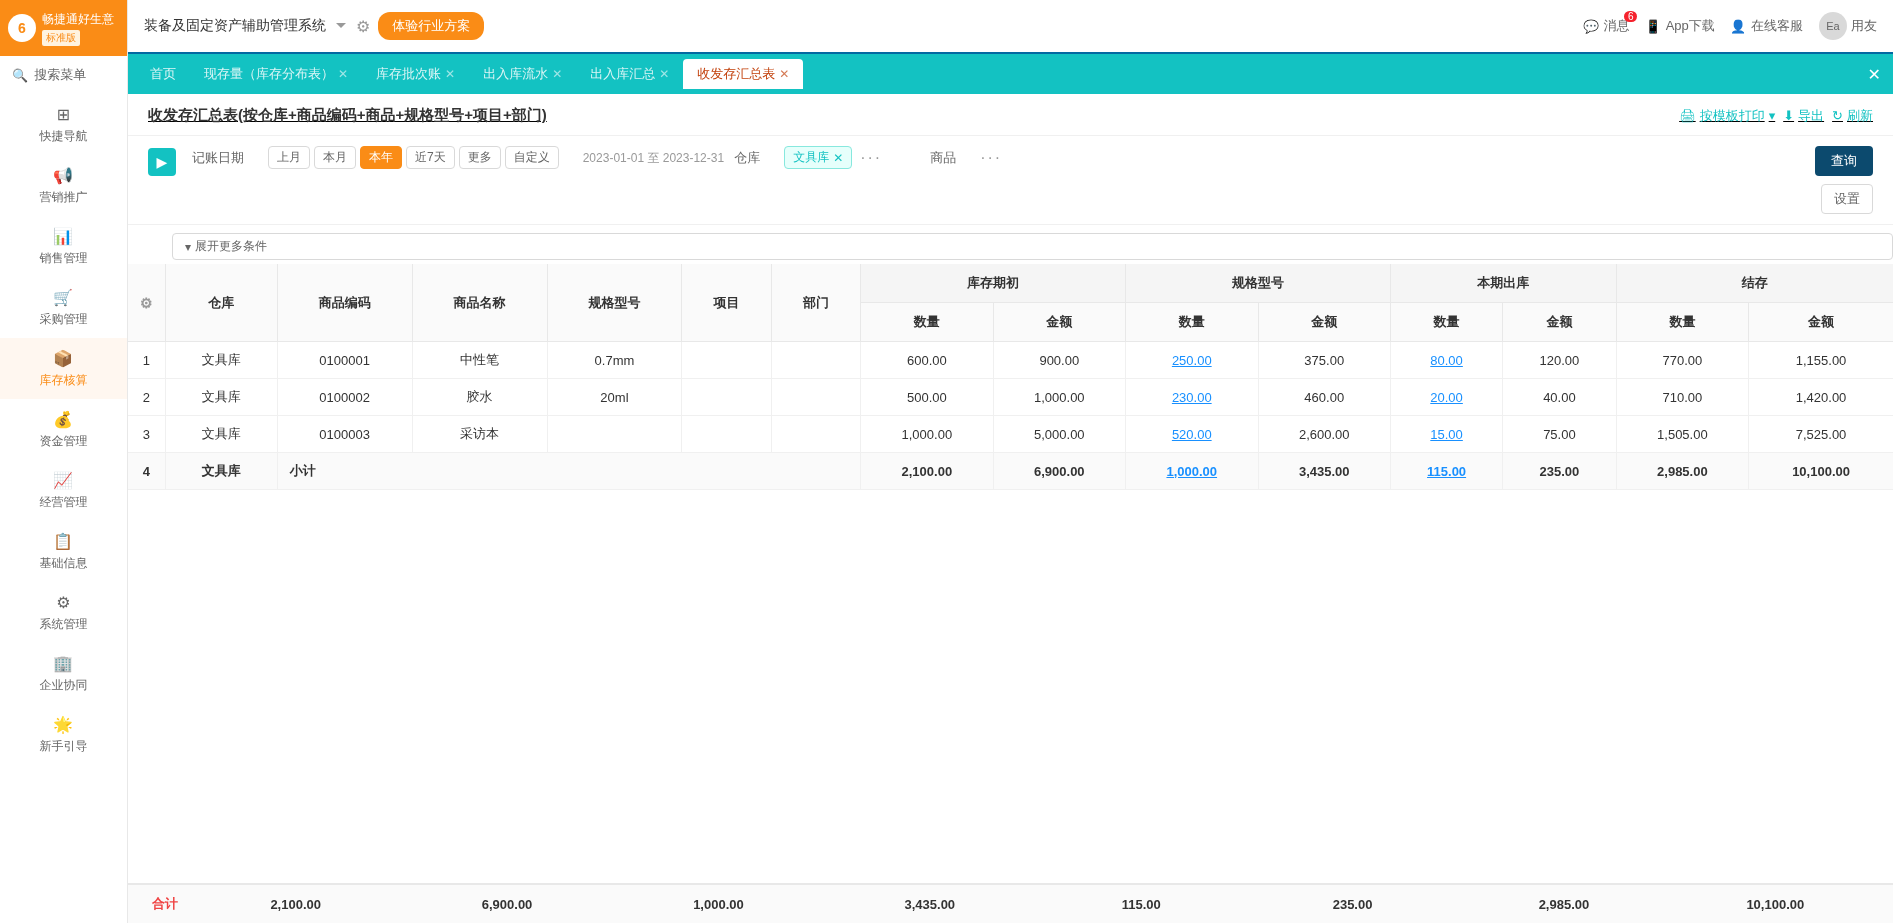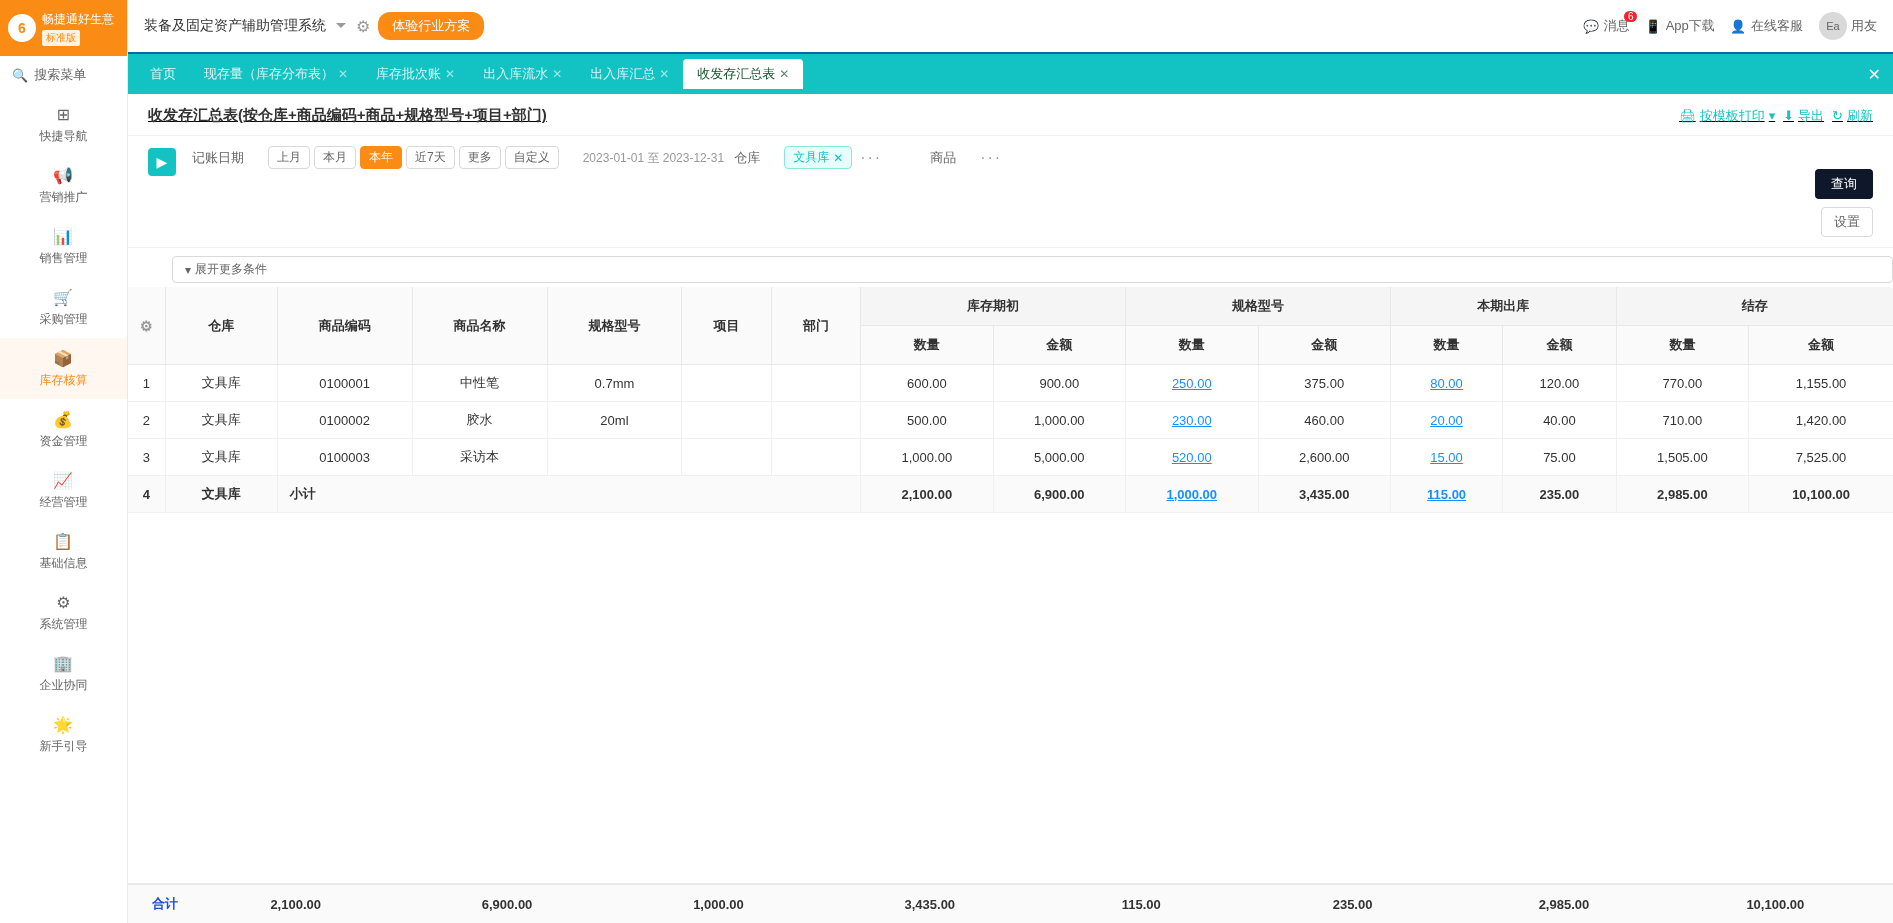--- a/index.html
+++ b/index.html
@@ -28,21 +28,21 @@
     .header-select { display: flex; align-items: center; gap: 4px; }
     .experience-btn { background: #fa8c16; color: #fff; border: none; padding: 5px 14px; border-radius: 12px; cursor: pointer; font-size: 13px; }
     .top-header-right { display: flex; align-items: center; gap: 16px; color: #666; font-size: 13px; }
     .header-icon-item { display: flex; align-items: center; gap: 4px; cursor: pointer; position: relative; }
     .badge { background: #f5222d; color: #fff; border-radius: 10px; font-size: 10px; padding: 0 4px; position: absolute; top: -6px; right: -8px; }
     .user-avatar { width: 28px; height: 28px; background: #d9d9d9; border-radius: 50%; display: flex; align-items: center; justify-content: center; font-size: 11px; color: #666; }
 
     
     .tab-bar { height: 40px; background: #13c2c2; display: flex; align-items: center; padding: 0 8px; flex-shrink: 0; }
     .tab-item { display: flex; align-items: center; gap: 4px; padding: 6px 14px; color: rgba(255,255,255,0.85); cursor: pointer; font-size: 13px; white-space: nowrap; border-radius: 4px 4px 0 0; }
-    .tab-item.active { background: #fff; color: #14532d; }
+    .tab-item.active { background: #fff; color: #c2410c; }
     .tab-close { color: inherit; font-size: 12px; opacity: 0.7; }
     .tab-bar-close { margin-left: auto; color: #fff; cursor: pointer; font-size: 16px; padding: 4px; }
 
     
     .content { flex: 1; overflow-y: auto; background: #f5f5f5; padding: 0; display: flex; flex-direction: column; }
 
     
     .page-content { background: #fff; margin: 0; flex: 1; display: flex; flex-direction: column; }
     .page-header { padding: 12px 20px 10px; border-bottom: 1px solid #f0f0f0; display: flex; align-items: center; justify-content: space-between; text-decoration: underline; }
     .page-title { font-size: 15px; font-weight: bold; color: #333; }
@@ -57,38 +57,38 @@
     .filter-label { color: #666; font-size: 13px; white-space: nowrap; }
     .date-options { display: flex; align-items: center; gap: 4px; }
     .date-btn { padding: 2px 8px; border: 1px solid #d9d9d9; border-radius: 4px; cursor: pointer; font-size: 12px; color: #666; background: #fff; }
     .date-btn.active { background: #fa8c16; color: #fff; border-color: #fa8c16; }
     .date-range { color: #999; font-size: 12px; margin-top: 2px; }
     .filter-tag-group { display: flex; align-items: center; gap: 8px; }
     .warehouse-tag { display: flex; align-items: center; gap: 4px; background: #e6fffb; border: 1px solid #87e8de; color: #13c2c2; padding: 2px 8px; border-radius: 4px; font-size: 12px; }
     .tag-close { cursor: pointer; color: #13c2c2; }
     .filter-dots { color: #999; cursor: pointer; font-size: 16px; letter-spacing: 2px; }
     .expand-btn { display: flex; align-items: center; gap: 4px; color: #666; font-size: 12px; cursor: pointer; padding: 4px 12px; border: 1px solid #d9d9d9; border-radius: 4px; margin: 8px 0 4px 44px; }
-    .query-btn { background: #0f172a; color: #fff; border: none; padding: 6px 16px; border-radius: 4px; cursor: pointer; font-size: 13px; margin-top: 23px; }
+    .query-btn { background: #0c4a6e; color: #fff; border: none; padding: 6px 16px; border-radius: 4px; cursor: pointer; font-size: 13px; }
     .setting-btn { background: #fff; color: #666; border: 1px solid #d9d9d9; padding: 5px 12px; border-radius: 4px; cursor: pointer; font-size: 13px; display: block; margin-top: 4px; }
 
     
     .table-container { flex: 1; overflow: auto; padding: 0 0 40px; }
     table { width: 100%; border-collapse: collapse; }
     thead th { background: #fafafa; color: #333; font-weight: 600; font-size: 13px; padding: 10px 12px; border-bottom: 1px solid #e8e8e8; border-right: 1px solid #e8e8e8; text-align: center; white-space: nowrap; }
     thead th:last-child { border-right: none; }
     .th-group { background: #f5f5f5; }
     tbody td { padding: 9px 12px; border-bottom: 1px solid #f0f0f0; border-right: 1px solid #f0f0f0; font-size: 13px; color: #333; text-align: center; }
     tbody td:last-child { border-right: none; }
     tbody tr.subtotal { background: #fafafa; font-weight: bold; }
     .link-text { color: #1890ff; text-decoration: underline; cursor: pointer; }
     .settings-icon { color: #999; cursor: pointer; font-size: 14px; }
 
     
     .table-footer { height: 40px; background: #fafafa; border-top: 2px solid #e8e8e8; display: flex; align-items: center; padding: 0 12px; flex-shrink: 0; position: sticky; bottom: 0; }
-    .footer-label { color: #1d4ed8; font-size: 13px; padding: 0 12px; font-weight: bold; }
+    .footer-label { color: #ef4444; font-size: 13px; padding: 0 12px; font-weight: bold; }
     .footer-values { display: flex; align-items: center; gap: 0; flex: 1; }
     .footer-cell { flex: 1; text-align: center; font-weight: bold; font-size: 13px; color: #333; padding: 0 8px; }
 
     .filter-right-actions { display: flex; flex-direction: column; align-items: flex-end; gap: 4px; margin-left: auto; }
   </style>
 </head>
 <body>
 
 <div class="app-wrapper">
 

